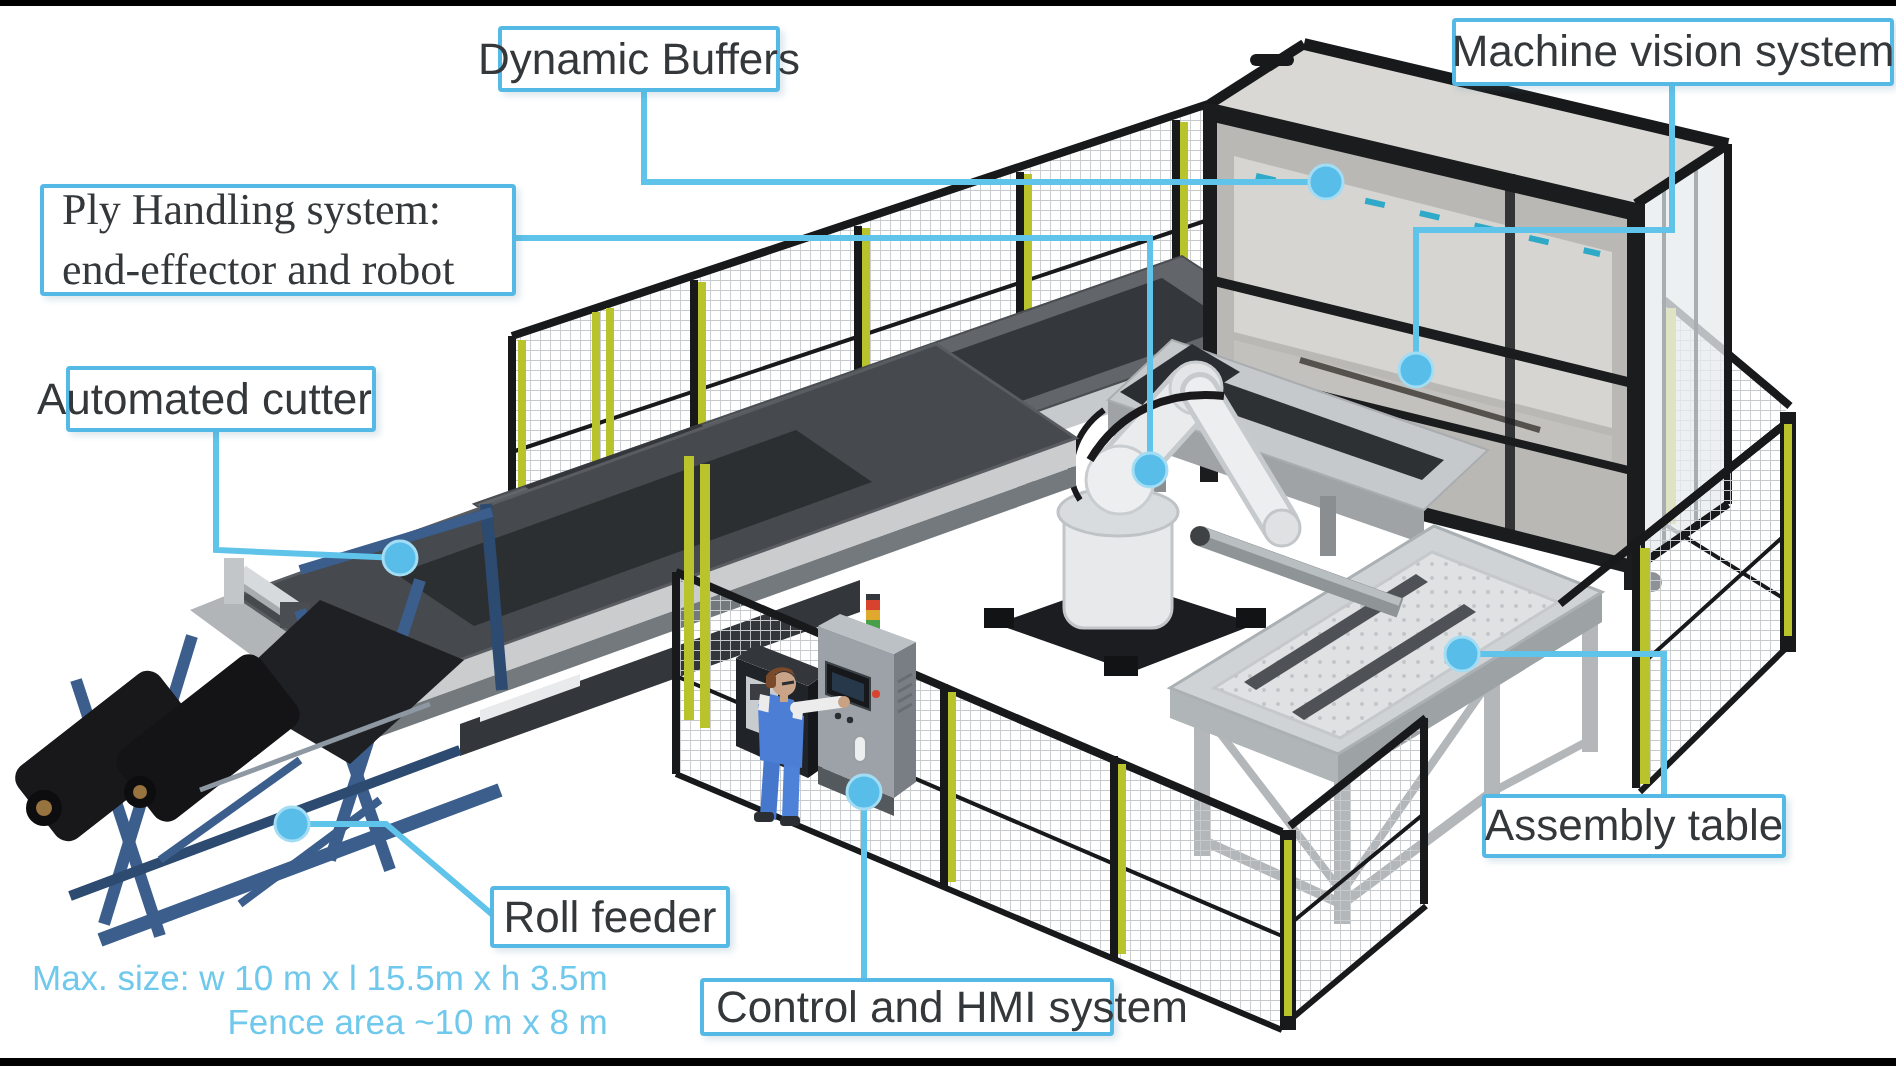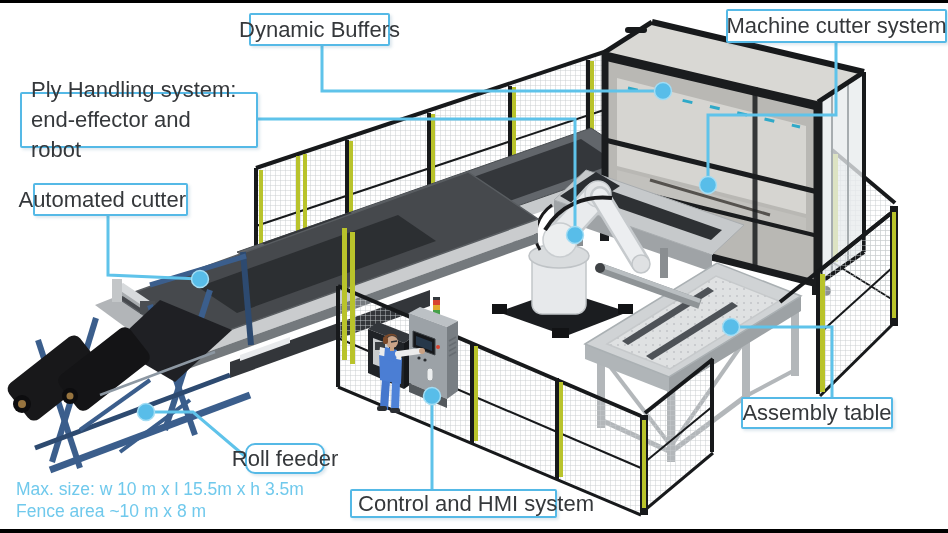--- a/index.html
+++ b/index.html
@@ -8,22 +8,22 @@
   .bar{position:absolute;left:0;width:948px;background:#000;}
   .bar.top{top:0;height:3px;}
   .bar.bottom{bottom:0;height:4px;}
   svg.scene{position:absolute;left:0;top:0;width:948px;height:533px;}
   .callout{position:absolute;box-sizing:border-box;background:#ffffff;
            border:2px solid #55b9e6;border-radius:2px;
            display:flex;align-items:center;justify-content:center;
            font-size:22px;color:#35383b;line-height:1.25;
            box-shadow:2px 2px 3px rgba(70,130,160,0.18);white-space:nowrap;}
   .callout.wrap{white-space:normal;justify-content:flex-start;text-align:left;
-                padding:20px 9px;line-height:1.35;}
-  .notes{position:absolute;left:16px;top:478px;color:#70c9ec;font-size:17.5px;line-height:22px;}
+                padding:20px 9px;line-height:1.35;font-family:Liberation Serif, serif;}
+  .notes{position:absolute;left:16px;top:478px;color:#70c9ec;font-size:17.5px;line-height:22px;text-align:right;}
 </style>
 </head>
 <body>
 
 <div class="stage">
 
   <svg class="scene" viewBox="0 0 948 533">
     <defs>
       <pattern id="mesh" width="5" height="5" patternUnits="userSpaceOnUse">
         <path d="M0 0H5M0 0V5" stroke="#c6cacd" stroke-width="0.9" fill="none"></path>
@@ -291,32 +291,32 @@
       <circle cx="432" cy="396" r="8.5"></circle>
       <circle cx="731" cy="327" r="8.5"></circle>
     </g>
   </svg>
 
   <div class="callout" style="left:249px;top:13px;width:141px;height:33px;">
     <span>Dynamic Buffers</span>
   </div>
 
   <div class="callout" style="left:726px;top:9px;width:221px;height:34px;">
-    <span>Machine cutter system</span>
+    <span>Machine vision system</span>
   </div>
 
   <div class="callout wrap" style="left:20px;top:92px;width:238px;height:56px;">
     <span>Ply Handling system: end-effector and robot</span>
   </div>
 
   <div class="callout" style="left:33px;top:183px;width:155px;height:33px;justify-content:flex-end;">
     <span>Automated cutter</span>
   </div>
 
-  <div class="callout" style="left:245px;top:443px;width:80px;height:31px;border-radius:10px;">
+  <div class="callout" style="left:245px;top:443px;width:120px;height:31px;">
     <span>Roll feeder</span>
   </div>
 
   <div class="callout" style="left:350px;top:489px;width:207px;height:29px;padding-left:45px;">
     <span>Control and HMI system</span>
   </div>
 
   <div class="callout" style="left:741px;top:397px;width:152px;height:32px;">
     <span>Assembly table</span>
   </div>

